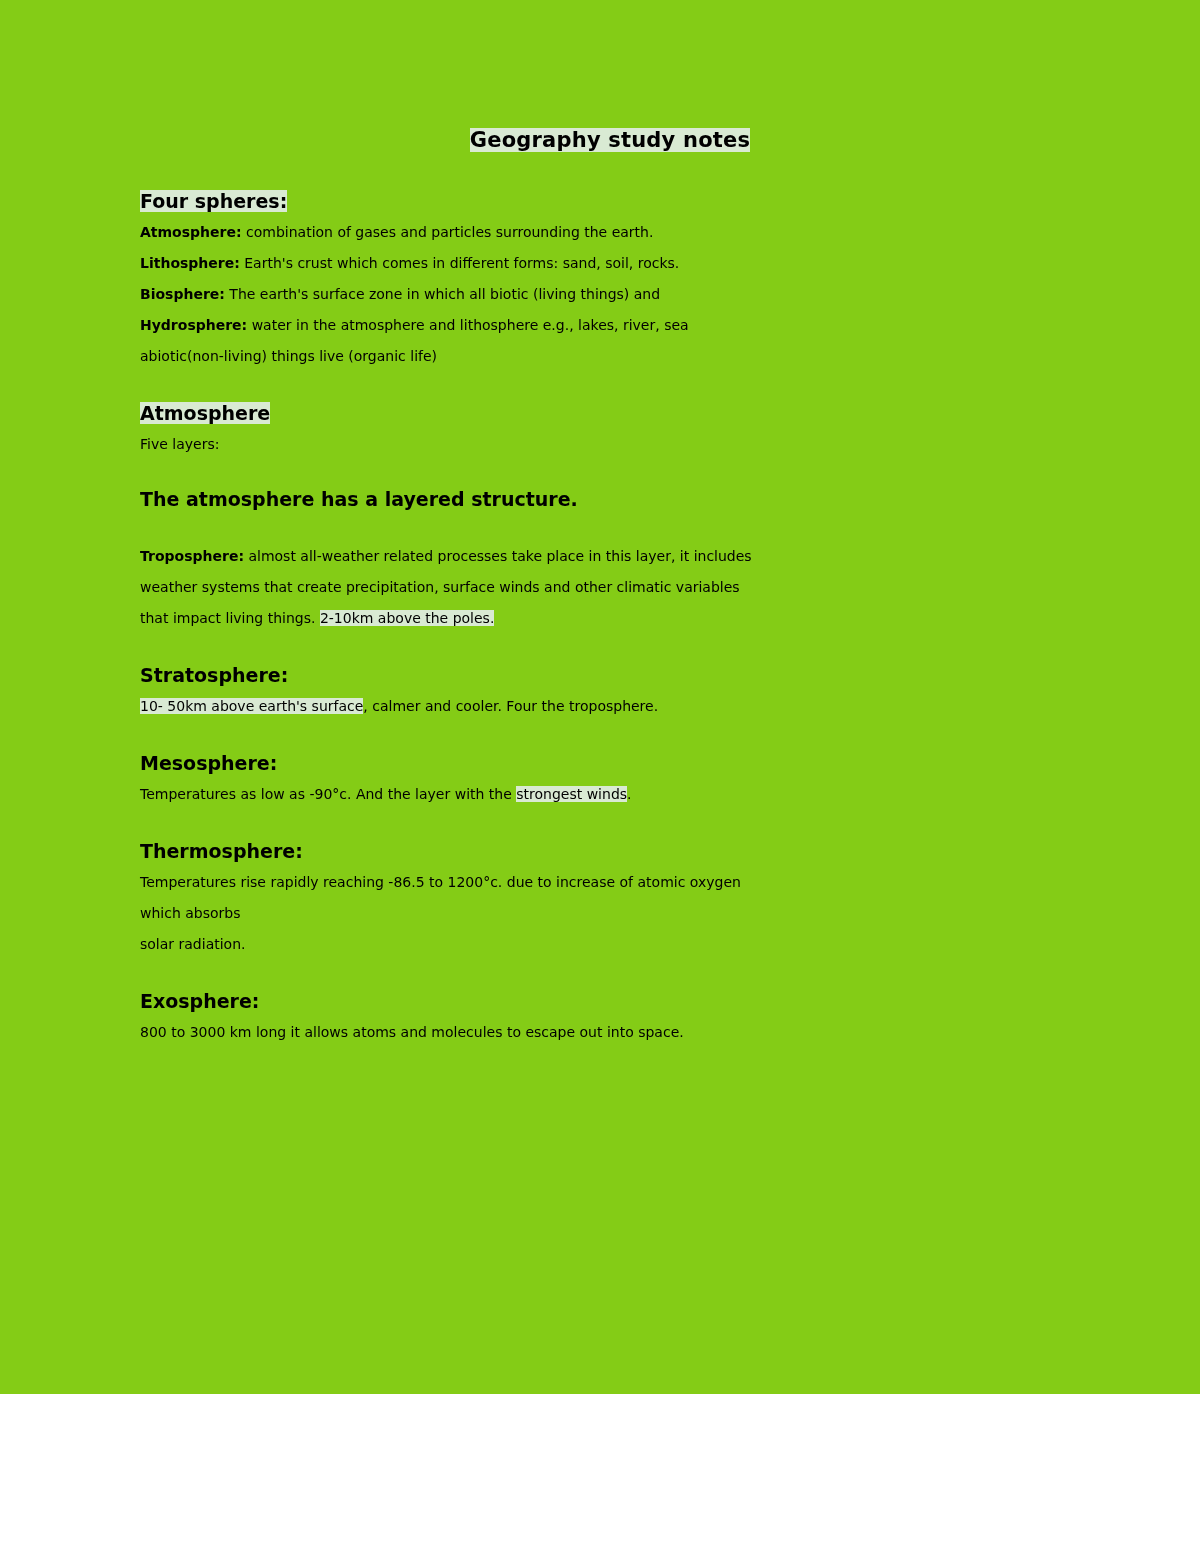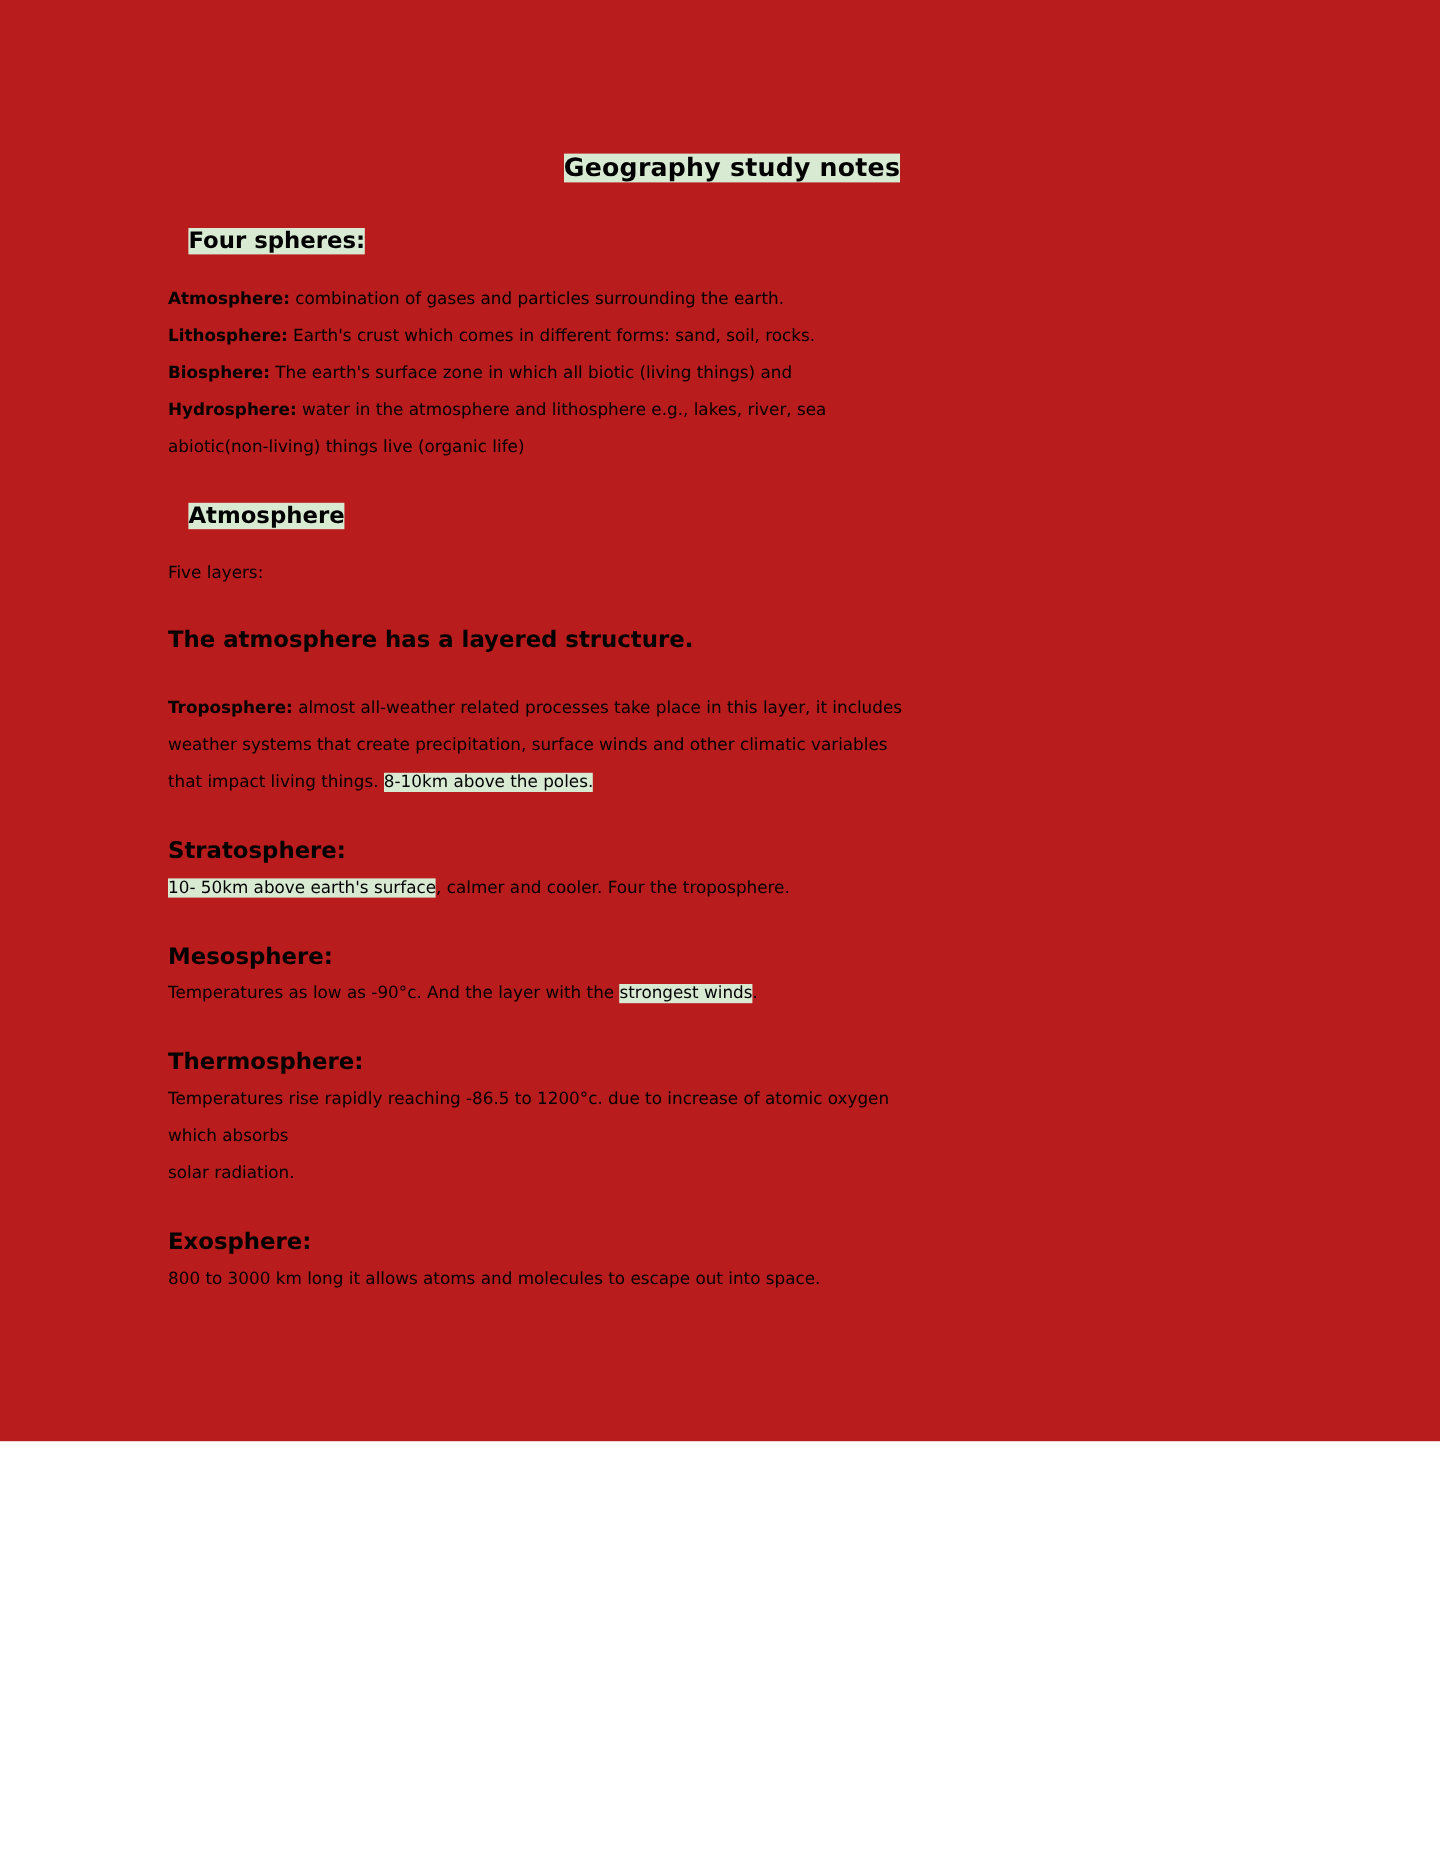--- a/index.html
+++ b/index.html
@@ -9,43 +9,43 @@
   }
   body {
     width: 1200px;
     height: 1553px;
     font-family: "DejaVu Sans", sans-serif;
     color: #000000;
   }
   .page {
     position: relative;
     width: 1200px;
-    height: 1201px;
-    background: #b91c1c;
+    height: 1394px;
+    background: #84cc16;
     box-sizing: border-box;
     padding: 128px 120px 0 140px;
   }
   .doc-title {
     text-align: center;
     font-size: 21px;
     font-weight: bold;
     letter-spacing: 0.2px;
     margin: 0 0 34px 0;
   }
   .hl {
     background: #d9ead3;
   }
   .b {
     font-weight: bold;
   }
   .section-head {
     font-size: 19px;
     font-weight: bold;
     line-height: 31px;
-    margin: 17px;
+    margin: 0;
   }
   .block { margin-bottom: 26px; }
   .subhead {
     font-size: 19px;
     font-weight: bold;
     line-height: 31px;
     margin-top: 24px;
   }
   .body-text {
     font-size: 14px;
@@ -94,21 +94,21 @@
       <div class="body-text">Five layers:</div>
       <div class="subhead">The atmosphere has a layered structure.</div>
     </div>
 
     <div class="block">
       <div class="body-text">
         <span class="b">Troposphere:</span><span> almost all-weather related processes take place in this layer, it includes</span>
       </div>
       <div class="body-text">weather systems that create precipitation, surface winds and other climatic variables</div>
       <div class="body-text">
-        <span>that impact living things. </span><span class="hl">8-10km above the poles.</span><span></span>
+        <span>that impact living things. </span><span class="hl">2-10km above the poles.</span><span></span>
       </div>
     </div>
 
     <div class="block">
       <div class="subhead">Stratosphere:</div>
       <div class="body-text">
         <span class="hl">10- 50km above earth's surface</span><span>, calmer and cooler. Four the troposphere.</span>
       </div>
     </div>
 

